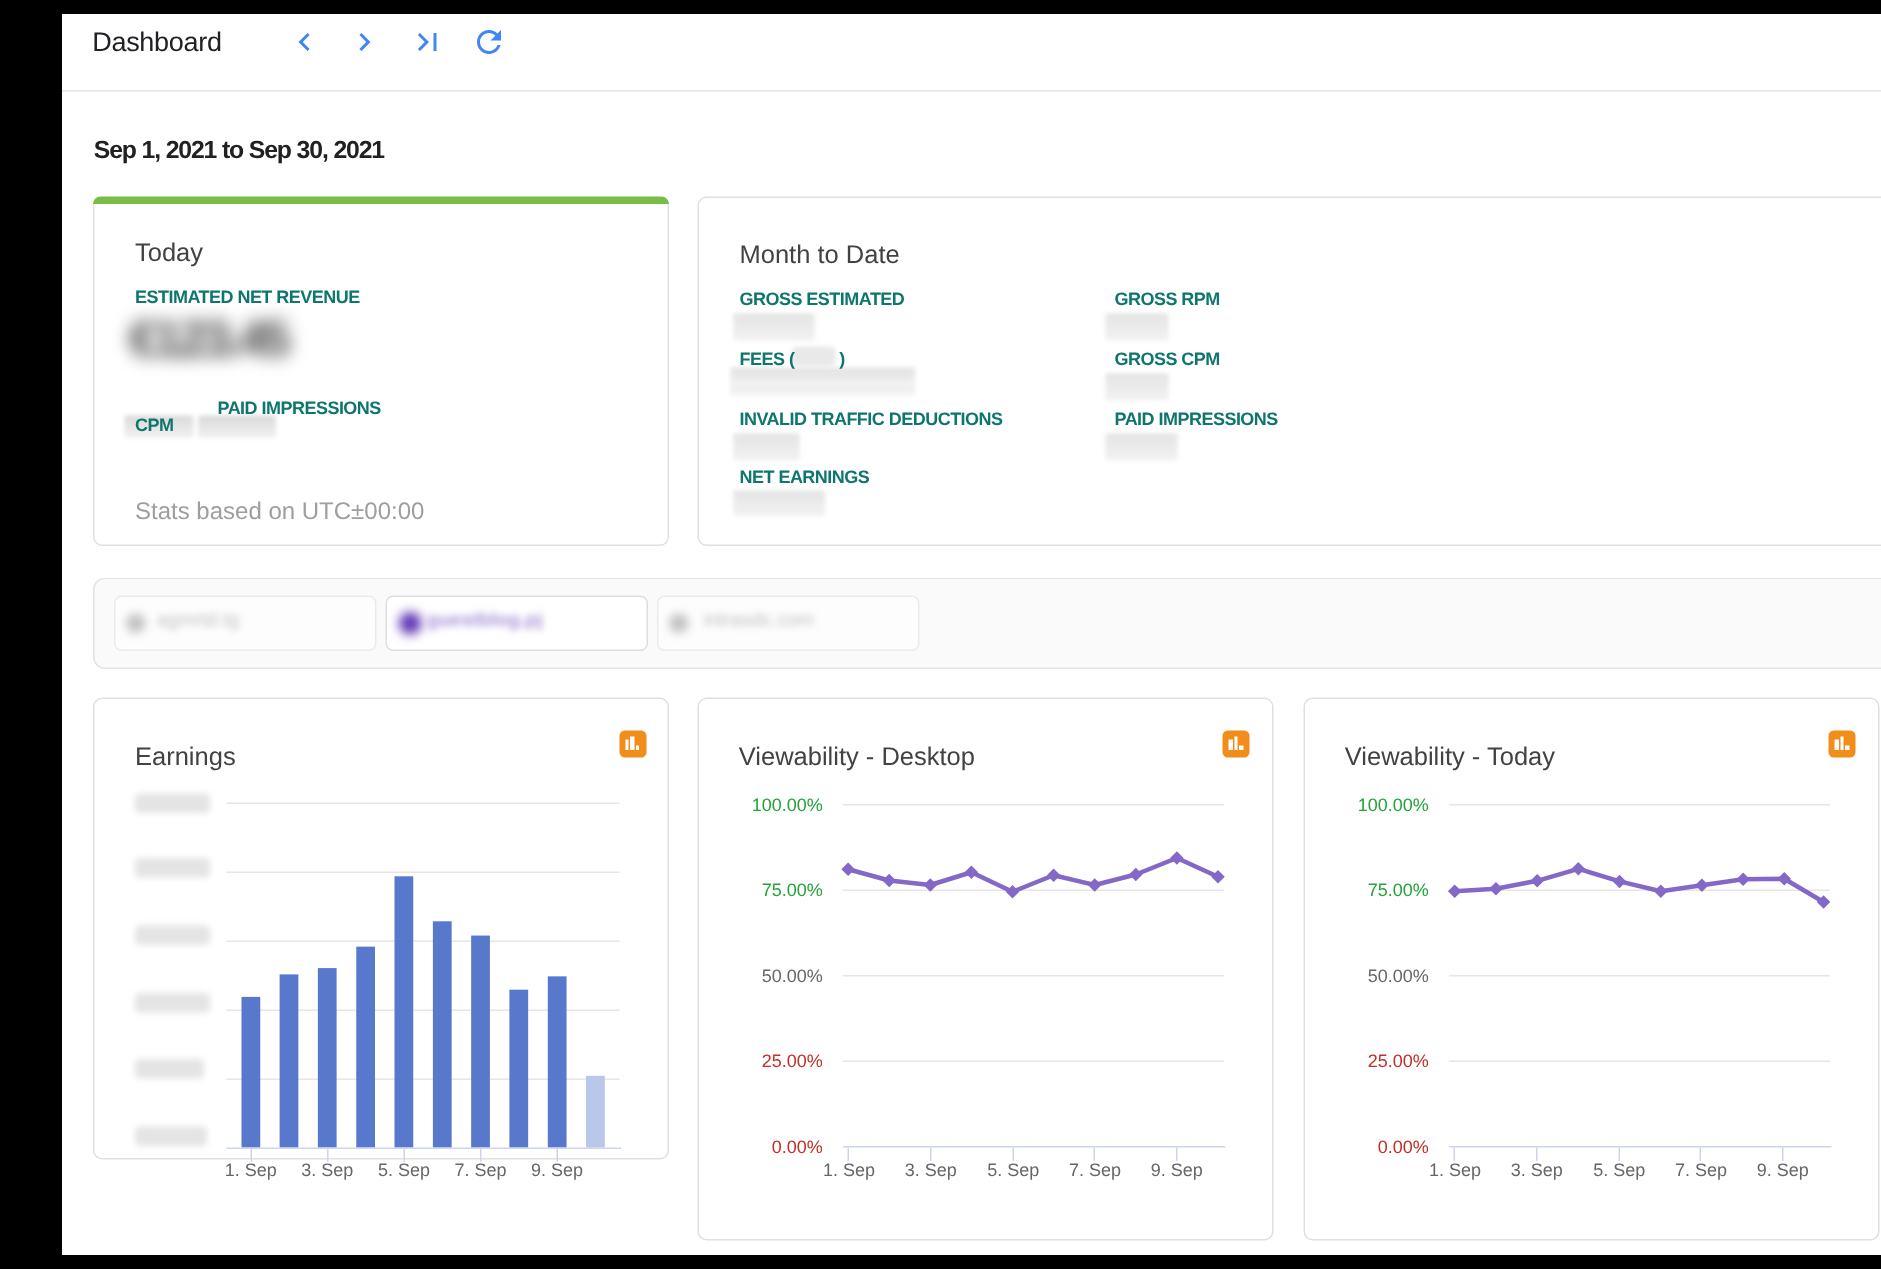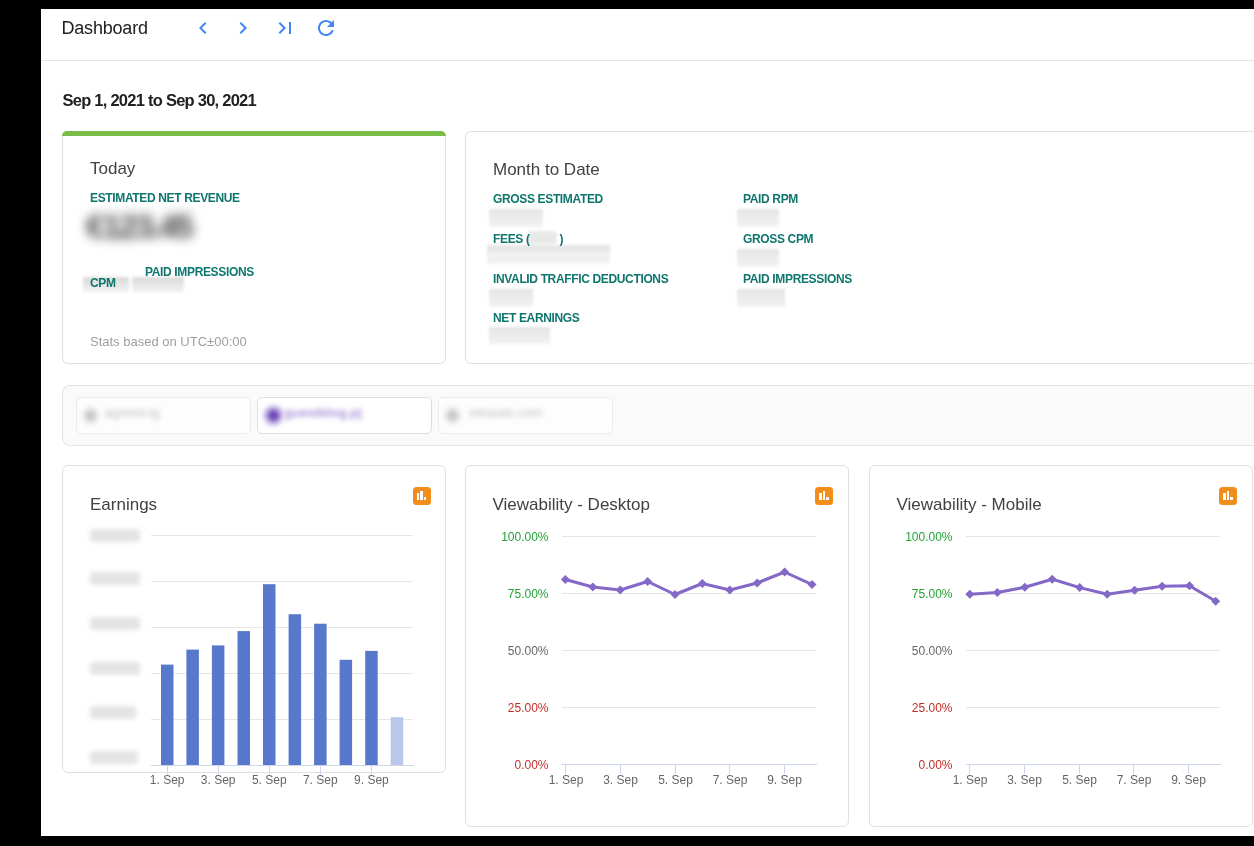--- a/index.html
+++ b/index.html
@@ -36,36 +36,36 @@
 
   <div class="card" style="left:21px;top:122px;width:384px;height:233px;border-top:none;">
     <div class="abs" style="left:-1px;top:0;width:384px;height:4.5px;background:#79bd48;border-radius:6px 6px 0 0;"></div>
     <div class="h2" style="left:27px;top:27px;">Today</div>
     <div class="lbl" style="left:27px;top:59px;">ESTIMATED NET REVENUE</div>
     <div class="abs" style="left:23px;top:76px;font-size:34px;font-weight:bold;color:#474747;letter-spacing:-2.5px;filter:blur(5.5px);white-space:nowrap;">€123.45</div>
     <div class="lbl" style="left:27px;top:144px;">CPM</div>
     <div class="lbl" style="left:82px;top:132.5px;">PAID IMPRESSIONS</div>
     <div class="abs" style="left:20px;top:146px;width:46px;height:15px;background:linear-gradient(#d9d9d9,#f2f2f2);border-radius:2px;filter:blur(1.5px);"></div>
     <div class="abs" style="left:69px;top:146px;width:52px;height:15px;background:linear-gradient(#d9d9d9,#f2f2f2);border-radius:2px;filter:blur(1.5px);"></div>
-    <div class="abs" style="left:27px;top:203px;font-size:13px;color:#9e9e9e;line-height:16px;">Stats based on UTC±00:00</div>
+    <div class="abs" style="left:27px;top:203px;font-size:16px;color:#9e9e9e;line-height:16px;">Stats based on UTC±00:00</div>
   </div>
 
   <div class="card" style="left:424px;top:122px;width:815px;height:233px;">
     <div class="h2" style="left:27px;top:27px;">Month to Date</div>
     <div class="lbl" style="left:27px;top:59px;">GROSS ESTIMATED</div>
     <div class="abs" style="left:23px;top:77px;width:54px;height:18px;background:linear-gradient(#e4e4e4,#f2f2f2);filter:blur(1.5px);"></div>
     <div class="lbl" style="left:27px;top:98.5px;">FEES (<span style="display:inline-block;width:30px;"></span>)</div>
     <div class="abs" style="left:62px;top:98.5px;width:29px;height:13px;background:#e9e9e9;border-radius:3px;filter:blur(1.5px);"></div>
     <div class="abs" style="left:21px;top:113px;width:123px;height:10px;background:linear-gradient(#e3e3e3,#ededed);filter:blur(1.5px);"></div>
     <div class="abs" style="left:21px;top:123px;width:123px;height:9px;background:linear-gradient(#ededed,#f4f4f4);filter:blur(1.5px);"></div>
     <div class="lbl" style="left:27px;top:138.5px;">INVALID TRAFFIC DEDUCTIONS</div>
     <div class="abs" style="left:23px;top:157px;width:44px;height:18px;background:linear-gradient(#e4e4e4,#f2f2f2);filter:blur(1.5px);"></div>
     <div class="lbl" style="left:27px;top:177.5px;">NET EARNINGS</div>
     <div class="abs" style="left:23px;top:195px;width:61px;height:17px;background:linear-gradient(#e4e4e4,#f2f2f2);filter:blur(1.5px);"></div>
-    <div class="lbl" style="left:277px;top:59px;">PAID RPM</div>
+    <div class="lbl" style="left:277px;top:59px;">GROSS RPM</div>
     <div class="abs" style="left:271px;top:77px;width:42px;height:18px;background:linear-gradient(#e4e4e4,#f2f2f2);filter:blur(1.5px);"></div>
     <div class="lbl" style="left:277px;top:98.5px;">GROSS CPM</div>
     <div class="abs" style="left:271px;top:117px;width:42px;height:18px;background:linear-gradient(#e4e4e4,#f2f2f2);filter:blur(1.5px);"></div>
     <div class="lbl" style="left:277px;top:138.5px;">PAID IMPRESSIONS</div>
     <div class="abs" style="left:271px;top:157px;width:48px;height:18px;background:linear-gradient(#e4e4e4,#f2f2f2);filter:blur(1.5px);"></div>
   </div>
 
   <div class="abs" style="left:21px;top:375.5px;width:1223px;height:61.5px;background:#fafafa;border:1px solid #e3e3e3;border-radius:8px 0 0 8px;border-right:none;"></div>
   <div class="chip" style="left:34.5px;top:387.5px;width:175px;background:#fdfdfd;border:1px solid #ebebeb;">
     <div class="abs" style="left:7px;top:11px;width:13px;height:13px;border-radius:50%;background:#c2c2c2;filter:blur(3.2px);"></div>
@@ -177,21 +177,21 @@
         <path d="M236.4 113.0l4.5 4.5-4.5 4.5-4.5-4.5z"></path>
         <path d="M263.8 119.5l4.5 4.5-4.5 4.5-4.5-4.5z"></path>
         <path d="M291.2 112.5l4.5 4.5-4.5 4.5-4.5-4.5z"></path>
         <path d="M318.6 101.5l4.5 4.5-4.5 4.5-4.5-4.5z"></path>
         <path d="M346 114.0l4.5 4.5-4.5 4.5-4.5-4.5z"></path>
       </g>
     </svg>
   </div>
 
   <div class="card" style="left:827.5px;top:456px;width:384px;height:362px;">
-    <div class="h2" style="left:27px;top:27.5px;">Viewability - Mobile</div>
+    <div class="h2" style="left:27px;top:27.5px;">Viewability - Today</div>
     <div class="oicon" style="left:349.5px;top:20.5px;">
         <i style="left:4px;top:6px;height:7.5px;"></i>
         <i style="left:7.7px;top:4px;height:9.5px;"></i>
         <i style="left:11.4px;top:10px;height:3.5px;"></i>
       </div>
     <svg class="abs" style="left:0;top:0;" width="384" height="362" viewBox="0 0 384 362">
       <g stroke="#e6e6e6" stroke-width="1">
         <line x1="96" y1="70.5" x2="350" y2="70.5"></line>
         <line x1="96" y1="127.5" x2="350" y2="127.5"></line>
         <line x1="96" y1="184.5" x2="350" y2="184.5"></line>

